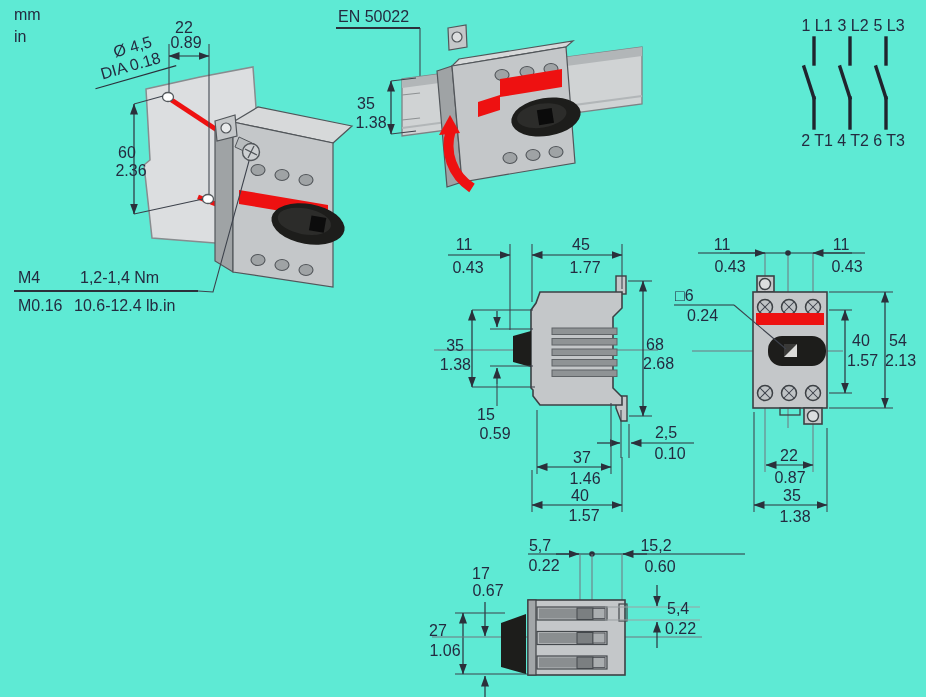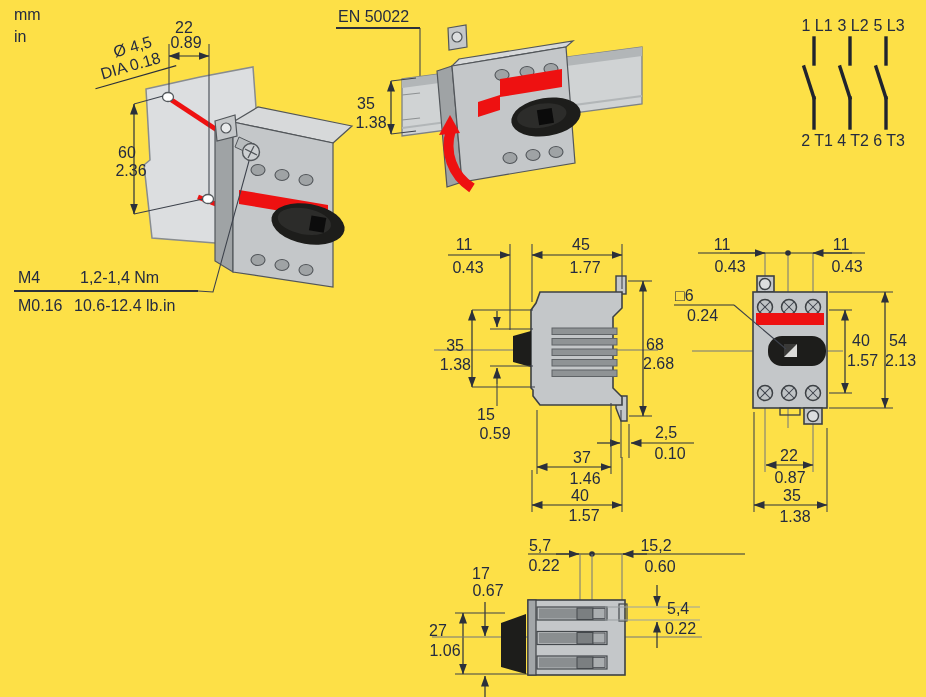--- a/index.html
+++ b/index.html
@@ -1,16 +1,16 @@
 <!DOCTYPE html>
 <html><head>
 <meta charset="utf-8">
 <style>
   html,body{margin:0;padding:0;background:#ffffff;}
-  .sheet{position:relative;width:926px;height:697px;background:#fde047;overflow:hidden;}
+  .sheet{position:relative;width:926px;height:697px;background:#5eead4;overflow:hidden;}
   svg{display:block;}
   text{font-family:"Liberation Sans","DejaVu Sans",sans-serif;font-size:16px;fill:#242b40;}
   .dim{stroke:#2b303b;stroke-width:1.2;fill:none;}
   .cons{stroke:#3c414b;stroke-width:1.05;fill:none;}
   .cl{stroke:#70757e;stroke-width:1;fill:none;}
   .body{fill:#c4c7c9;stroke:#3c4044;stroke-width:1.6;}
   .body2{fill:#c4c7c9;stroke:#52565a;stroke-width:1.2;}
   .sideface{fill:#9fa3a5;stroke:#52565a;stroke-width:1.2;}
   .topface{fill:#d7d9da;stroke:#52565a;stroke-width:1.2;}
   .knob{fill:#1d1d1b;}

